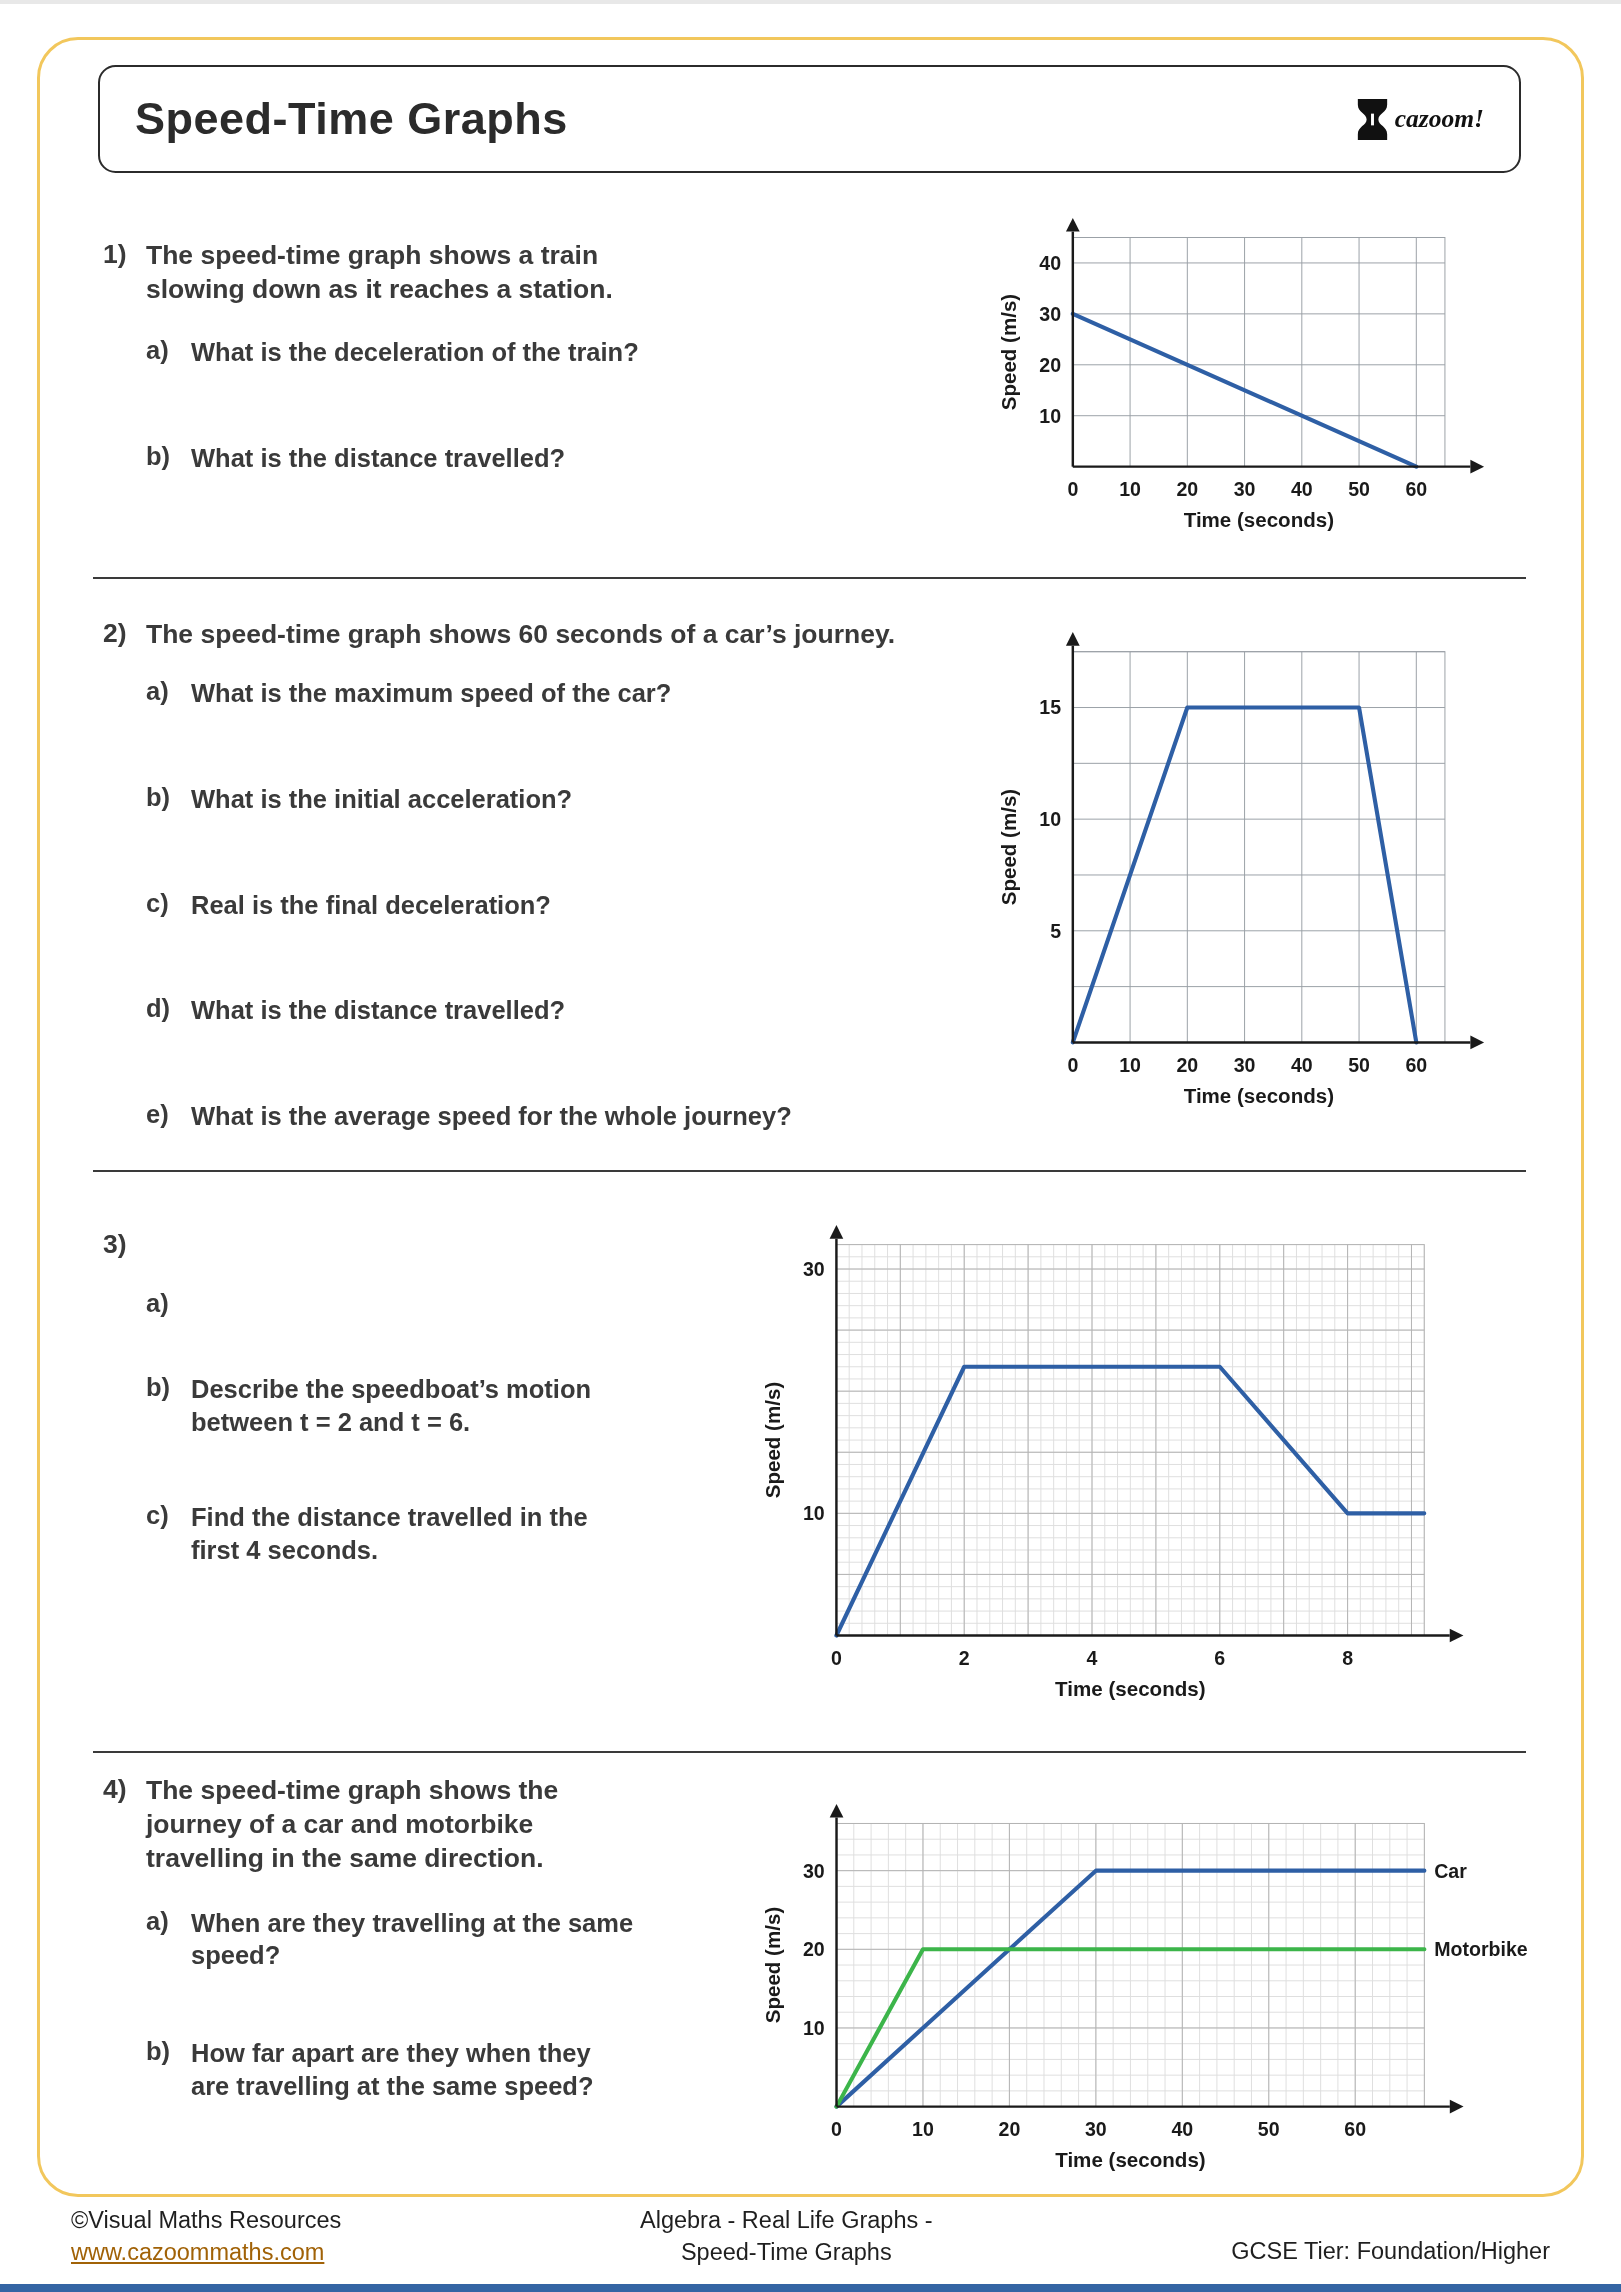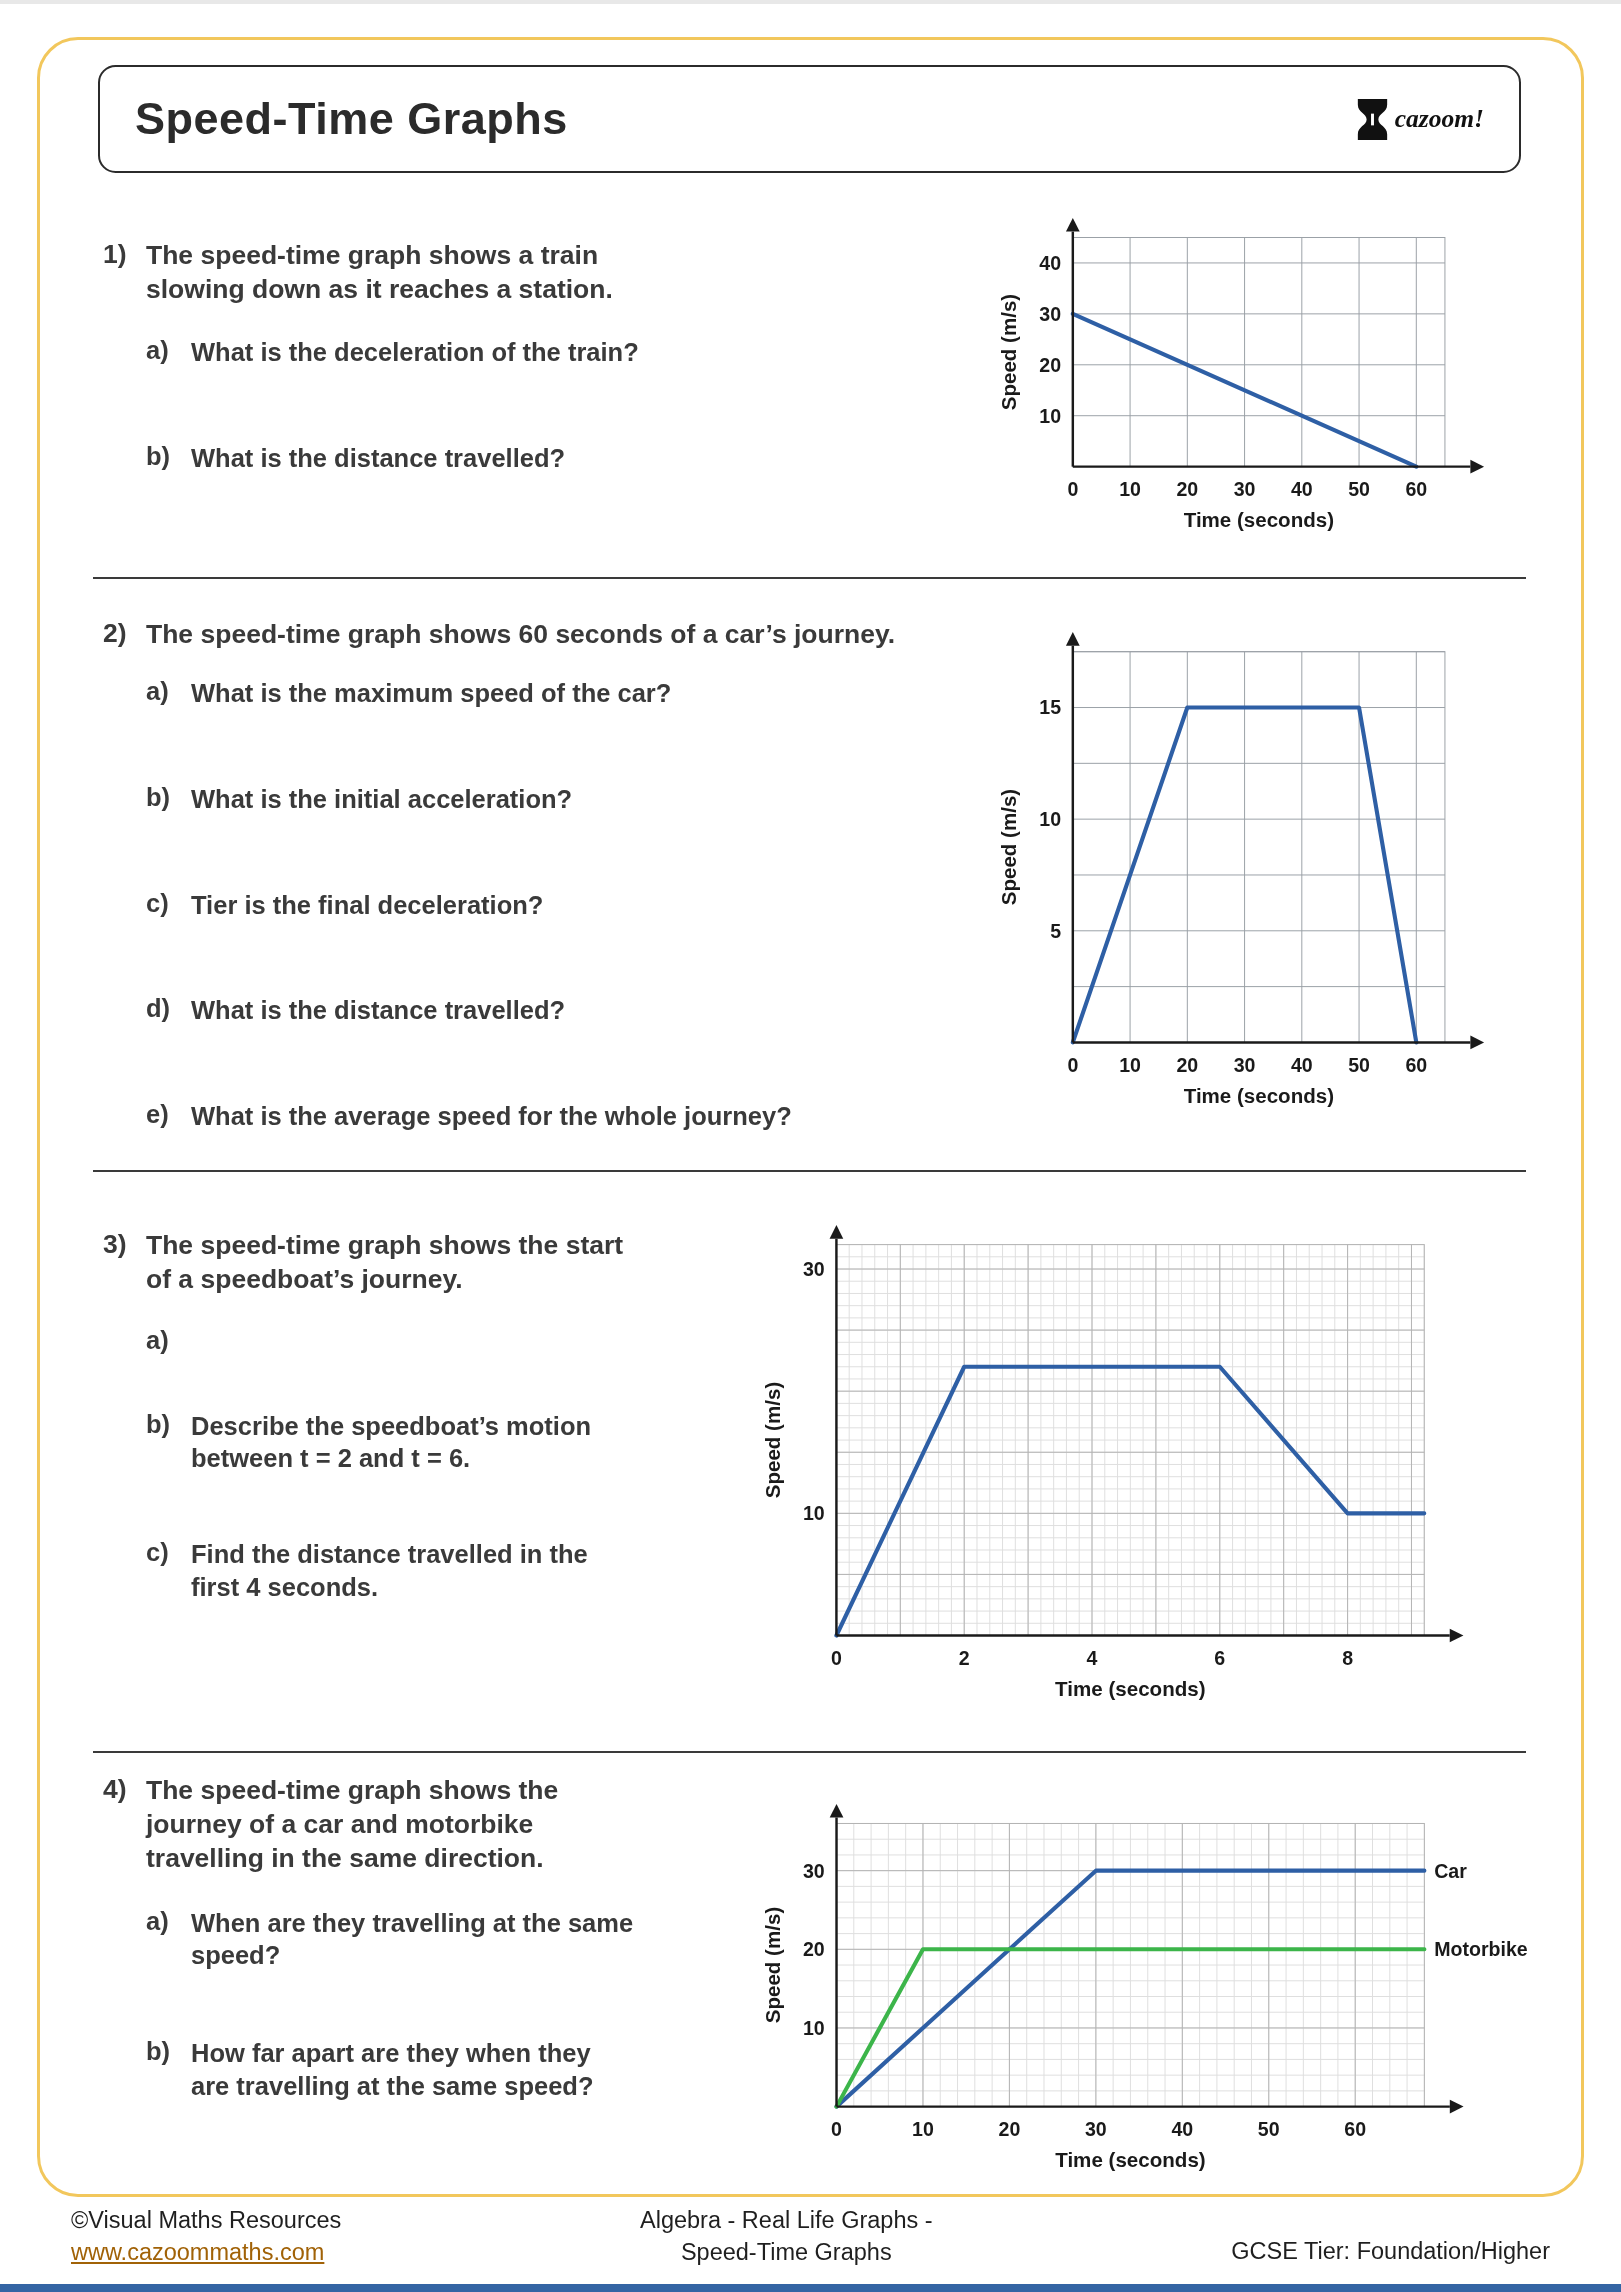--- a/index.html
+++ b/index.html
@@ -112,21 +112,21 @@
     <div class="part" style="margin-top:25.5px">
       <span class="p-label">a)</span>
       <span class="p-text">What is the maximum speed of the car?</span>
     </div>
     <div class="part" style="margin-top:73px">
       <span class="p-label">b)</span>
       <span class="p-text">What is the initial acceleration?</span>
     </div>
     <div class="part" style="margin-top:73px">
       <span class="p-label">c)</span>
-      <span class="p-text">Tier is the final deceleration?</span>
+      <span class="p-text">Real is the final deceleration?</span>
     </div>
     <div class="part" style="margin-top:73px">
       <span class="p-label">d)</span>
       <span class="p-text">What is the distance travelled?</span>
     </div>
     <div class="part" style="margin-top:73px">
       <span class="p-label">e)</span>
       <span class="p-text">What is the average speed for the whole journey?</span>
     </div>
   </section>
@@ -162,22 +162,20 @@
       <text x="93" y="90" text-anchor="end" font-size="20" font-weight="700" fill="#1a1a1a" font-family="&quot;Liberation Sans&quot;, sans-serif">15</text>
       <text x="295" y="487" text-anchor="middle" font-size="21" font-weight="700" fill="#1a1a1a" font-family="&quot;Liberation Sans&quot;, sans-serif">Time (seconds)</text>
       <text x="47" y="225.5" text-anchor="middle" font-size="21" font-weight="700" fill="#1a1a1a" font-family="&quot;Liberation Sans&quot;, sans-serif" transform="rotate(-90 47 225.5)">Speed (m/s)</text>
     </svg>
 
   <div class="divider" style="top:1166px"></div>
 
   <section class="question q3">
     <div class="q-head">
       <span class="q-num">3)</span>
-      <span class="q-text">The speed-time graph shows the start
-of a speedboat’s journey.</span>
     </div>
     <div class="part" style="margin-top:29px">
       <span class="p-label">a)</span>
     </div>
     <div class="part" style="margin-top:55px">
       <span class="p-label">b)</span>
       <span class="p-text">Describe the speedboat’s motion
 between t = 2 and t = 6.</span>
     </div>
     <div class="part" style="margin-top:63px">

